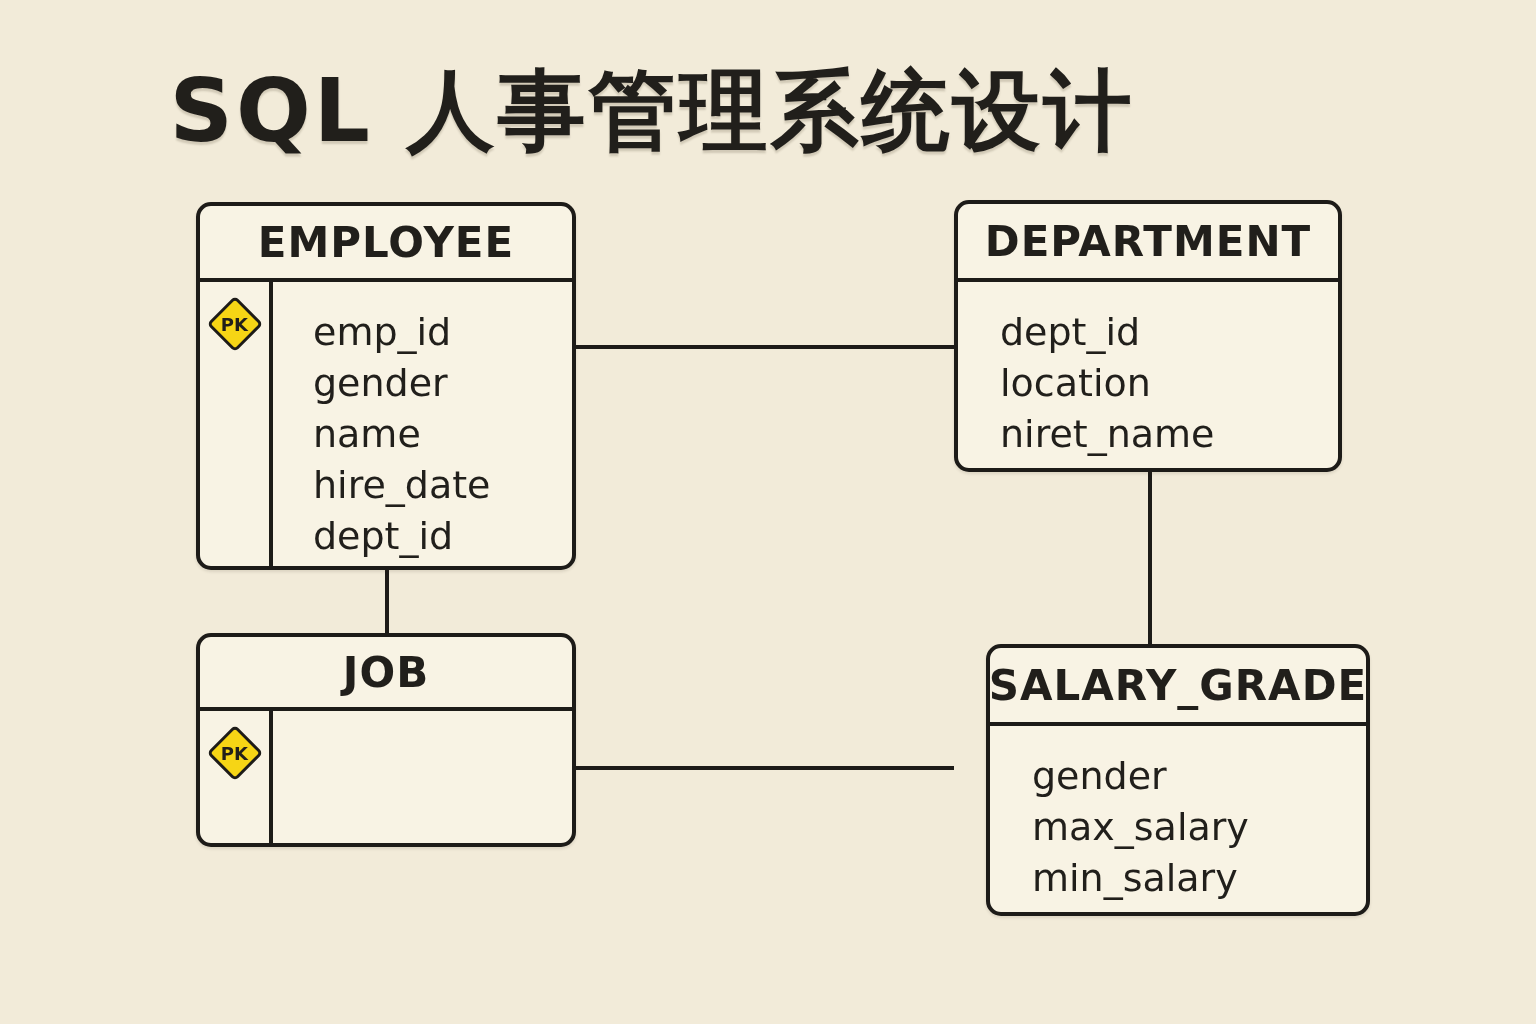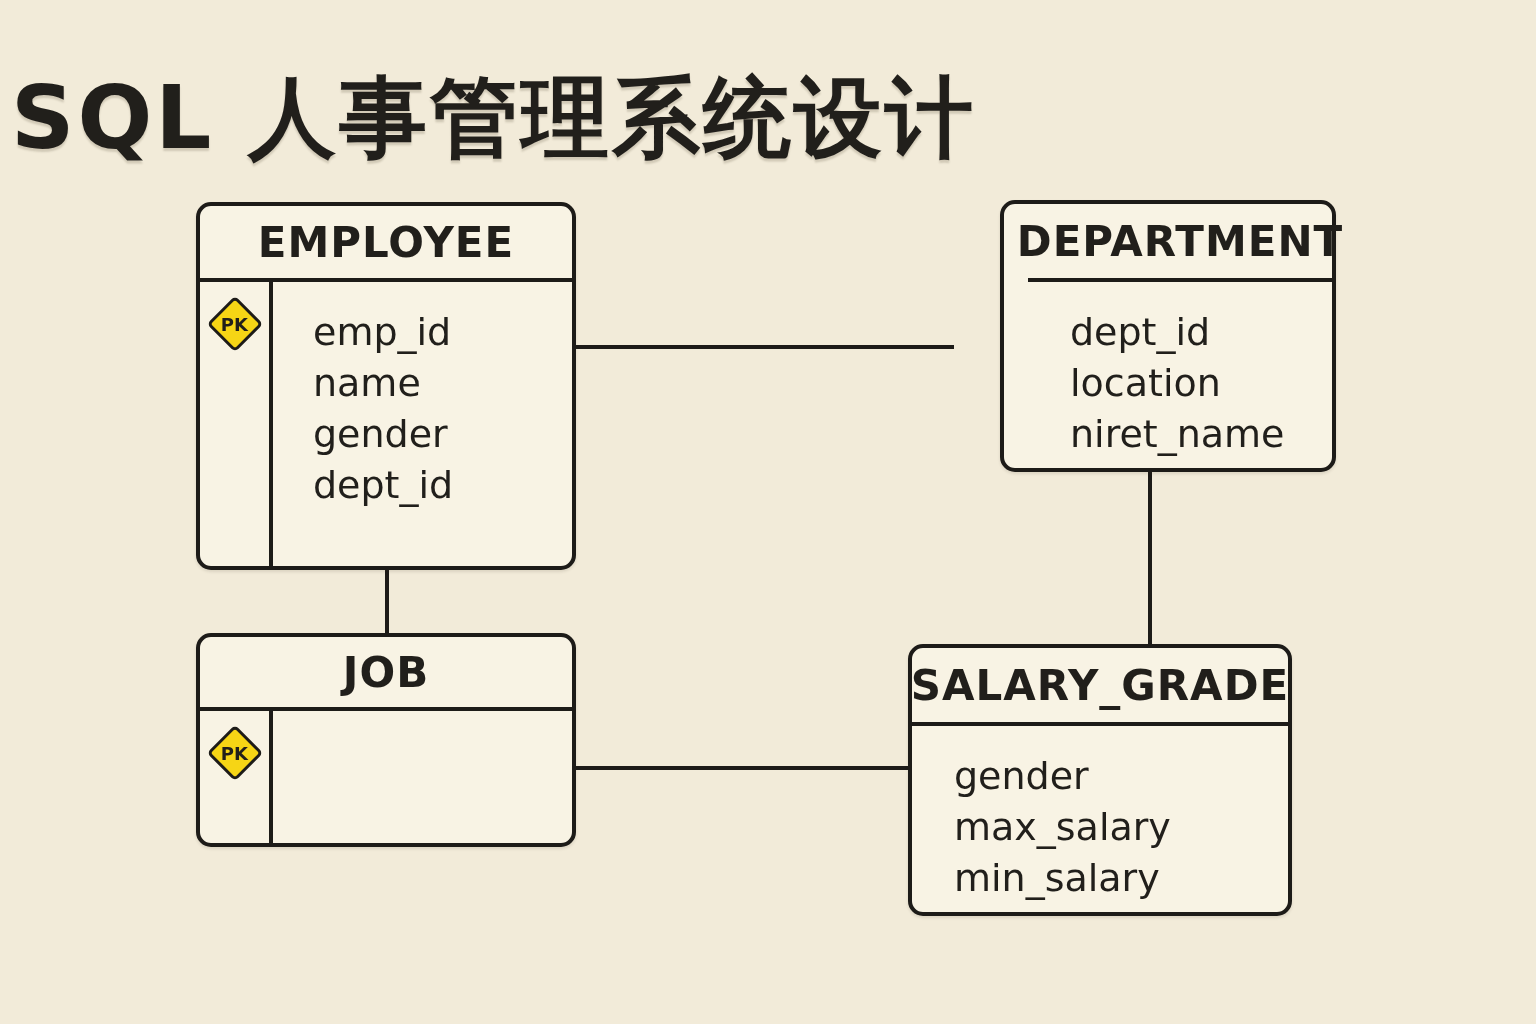--- a/index.html
+++ b/index.html
@@ -13,21 +13,22 @@
   html, body { margin: 0; padding: 0; }
   body {
     width: 1536px; height: 1024px;
     position: relative; overflow: hidden;
     background: var(--page-bg);
     font-family: "DejaVu Sans", "Liberation Sans", sans-serif;
     color: var(--text);
   }
   .diagram-title {
     position: absolute; top: 48px; left: 0;
-    width: 1296px; margin: 11px;
+    width: 1296px; margin: 4px;
+    text-align: center;
     font-size: 88px; font-weight: 900; letter-spacing: 3px;
     color: var(--text);
     text-shadow: 0 3px 2px rgba(60,50,30,0.18);
     white-space: nowrap;
   }
   .entity {
     position: absolute;
     background: var(--box-bg);
     border: 4px solid var(--line);
     border-radius: 15px;
@@ -63,25 +64,25 @@
   }
   .field-list {
     list-style: none; margin: 12px;
     padding: 13px 0 0 28px;
     font-size: 38px; line-height: 51px;
     color: var(--text);
   }
   
   .entity-employee     { left: 196px; top: 202px; width: 380px; height: 368px; }
   .entity-employee .entity-header { height: 76px; }
-  .entity-department   { left: 1000px; top: 200px; width: 336px; height: 272px; padding-left: 24px; }
+  .entity-department   { left: 954px; top: 200px; width: 388px; height: 272px; }
   .entity-department .entity-header { height: 78px; }
   .entity-job          { left: 196px; top: 633px; width: 380px; height: 214px; justify-content: center; }
   .entity-job .entity-header { height: 74px; }
-  .entity-salary-grade { left: 908px; top: 644px; width: 384px; height: 272px; }
+  .entity-salary-grade { left: 986px; top: 644px; width: 384px; height: 272px; }
   .entity-salary-grade .entity-header { height: 78px; }
   .entity-department .field-list,
   .entity-salary-grade .field-list { padding-left: 30px; }
   
   .connector { position: absolute; background: var(--line); }
   .connector.h { height: 4px; }
   .connector.v { width: 4px; }
   .connector-employee-department  { left: 576px; top: 345px; width: 378px; }
   .connector-job-salary-grade     { left: 576px; top: 766px; width: 378px; }
   .connector-employee-job         { left: 385px; top: 570px; height: 75px; }
@@ -102,22 +103,23 @@
     <span>EMPLOYEE</span>
   </header>
   <div class="entity-body">
     <div class="pk-col">
       <div class="pk-diamond">
         <span class="pk-text">PK</span>
       </div>
     </div>
     <ul class="field-list">
       <li>emp_id</li>
+      <li>gender</li>
       <li>name</li>
-      <li>gender</li>
+      <li>hire_date</li>
       <li>dept_id</li>
     </ul>
   </div>
 </section>
 
 <section class="entity entity-department">
   <header class="entity-header">
     <span>DEPARTMENT</span>
   </header>
   <div class="entity-body">

